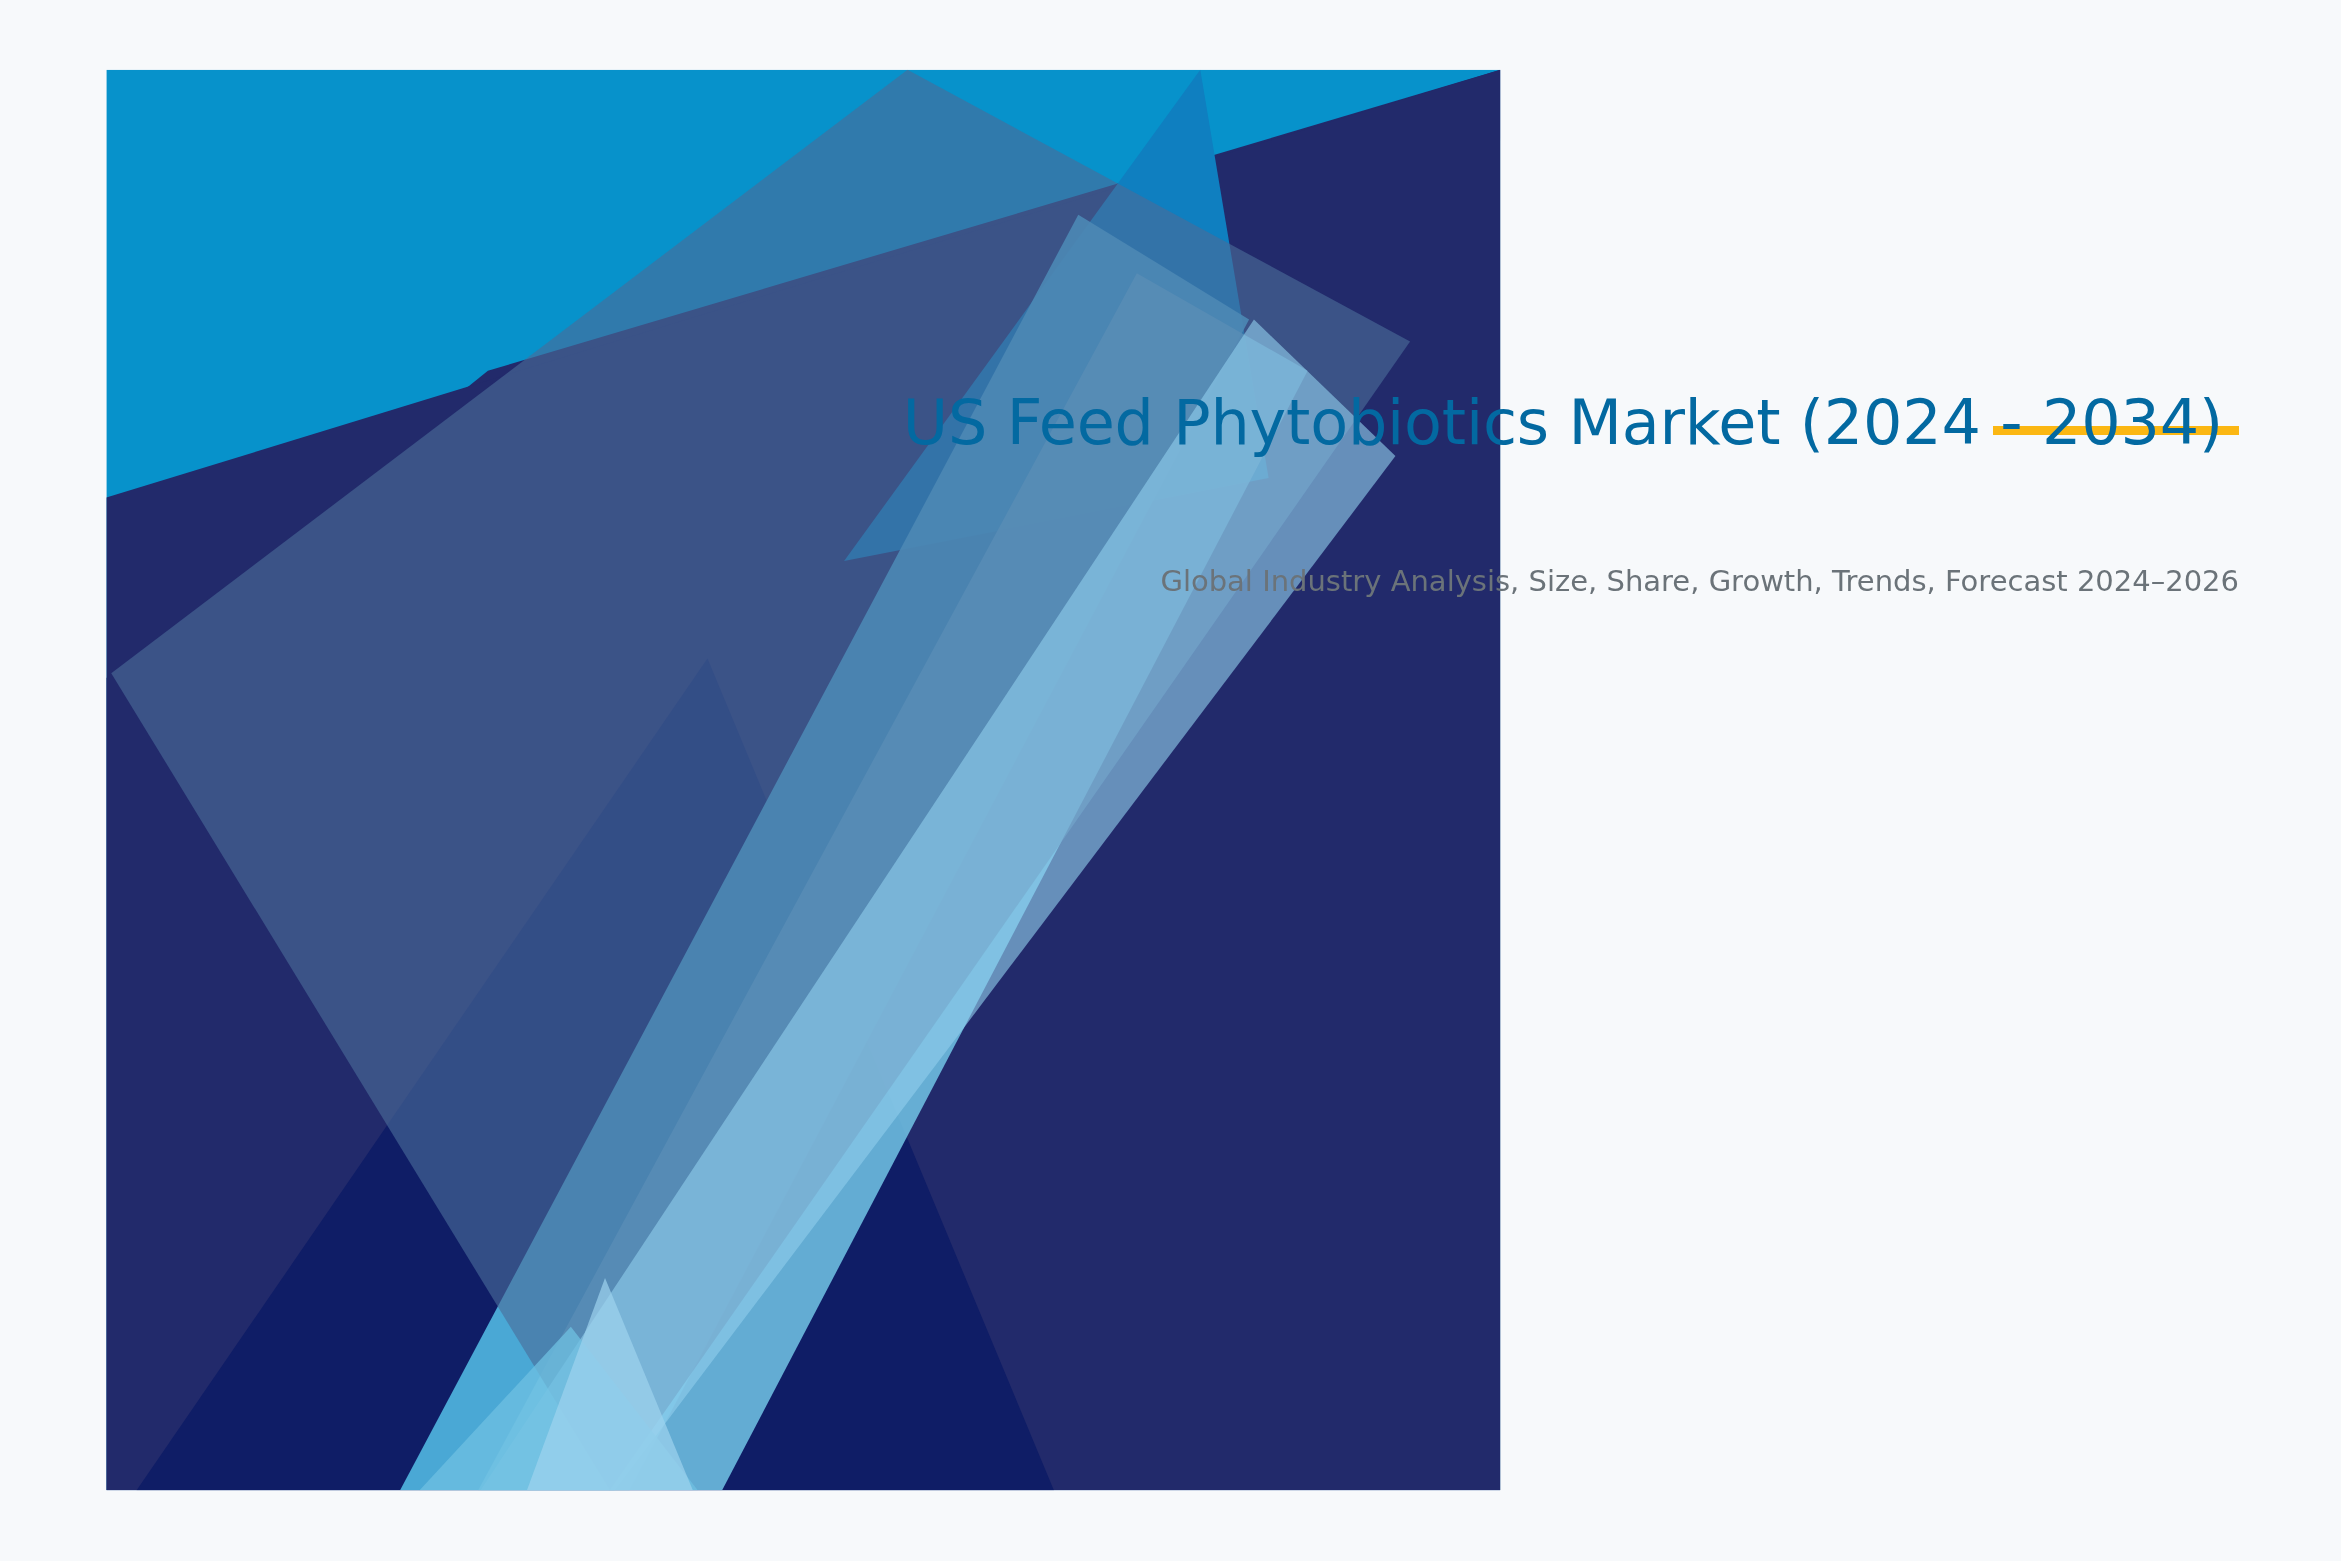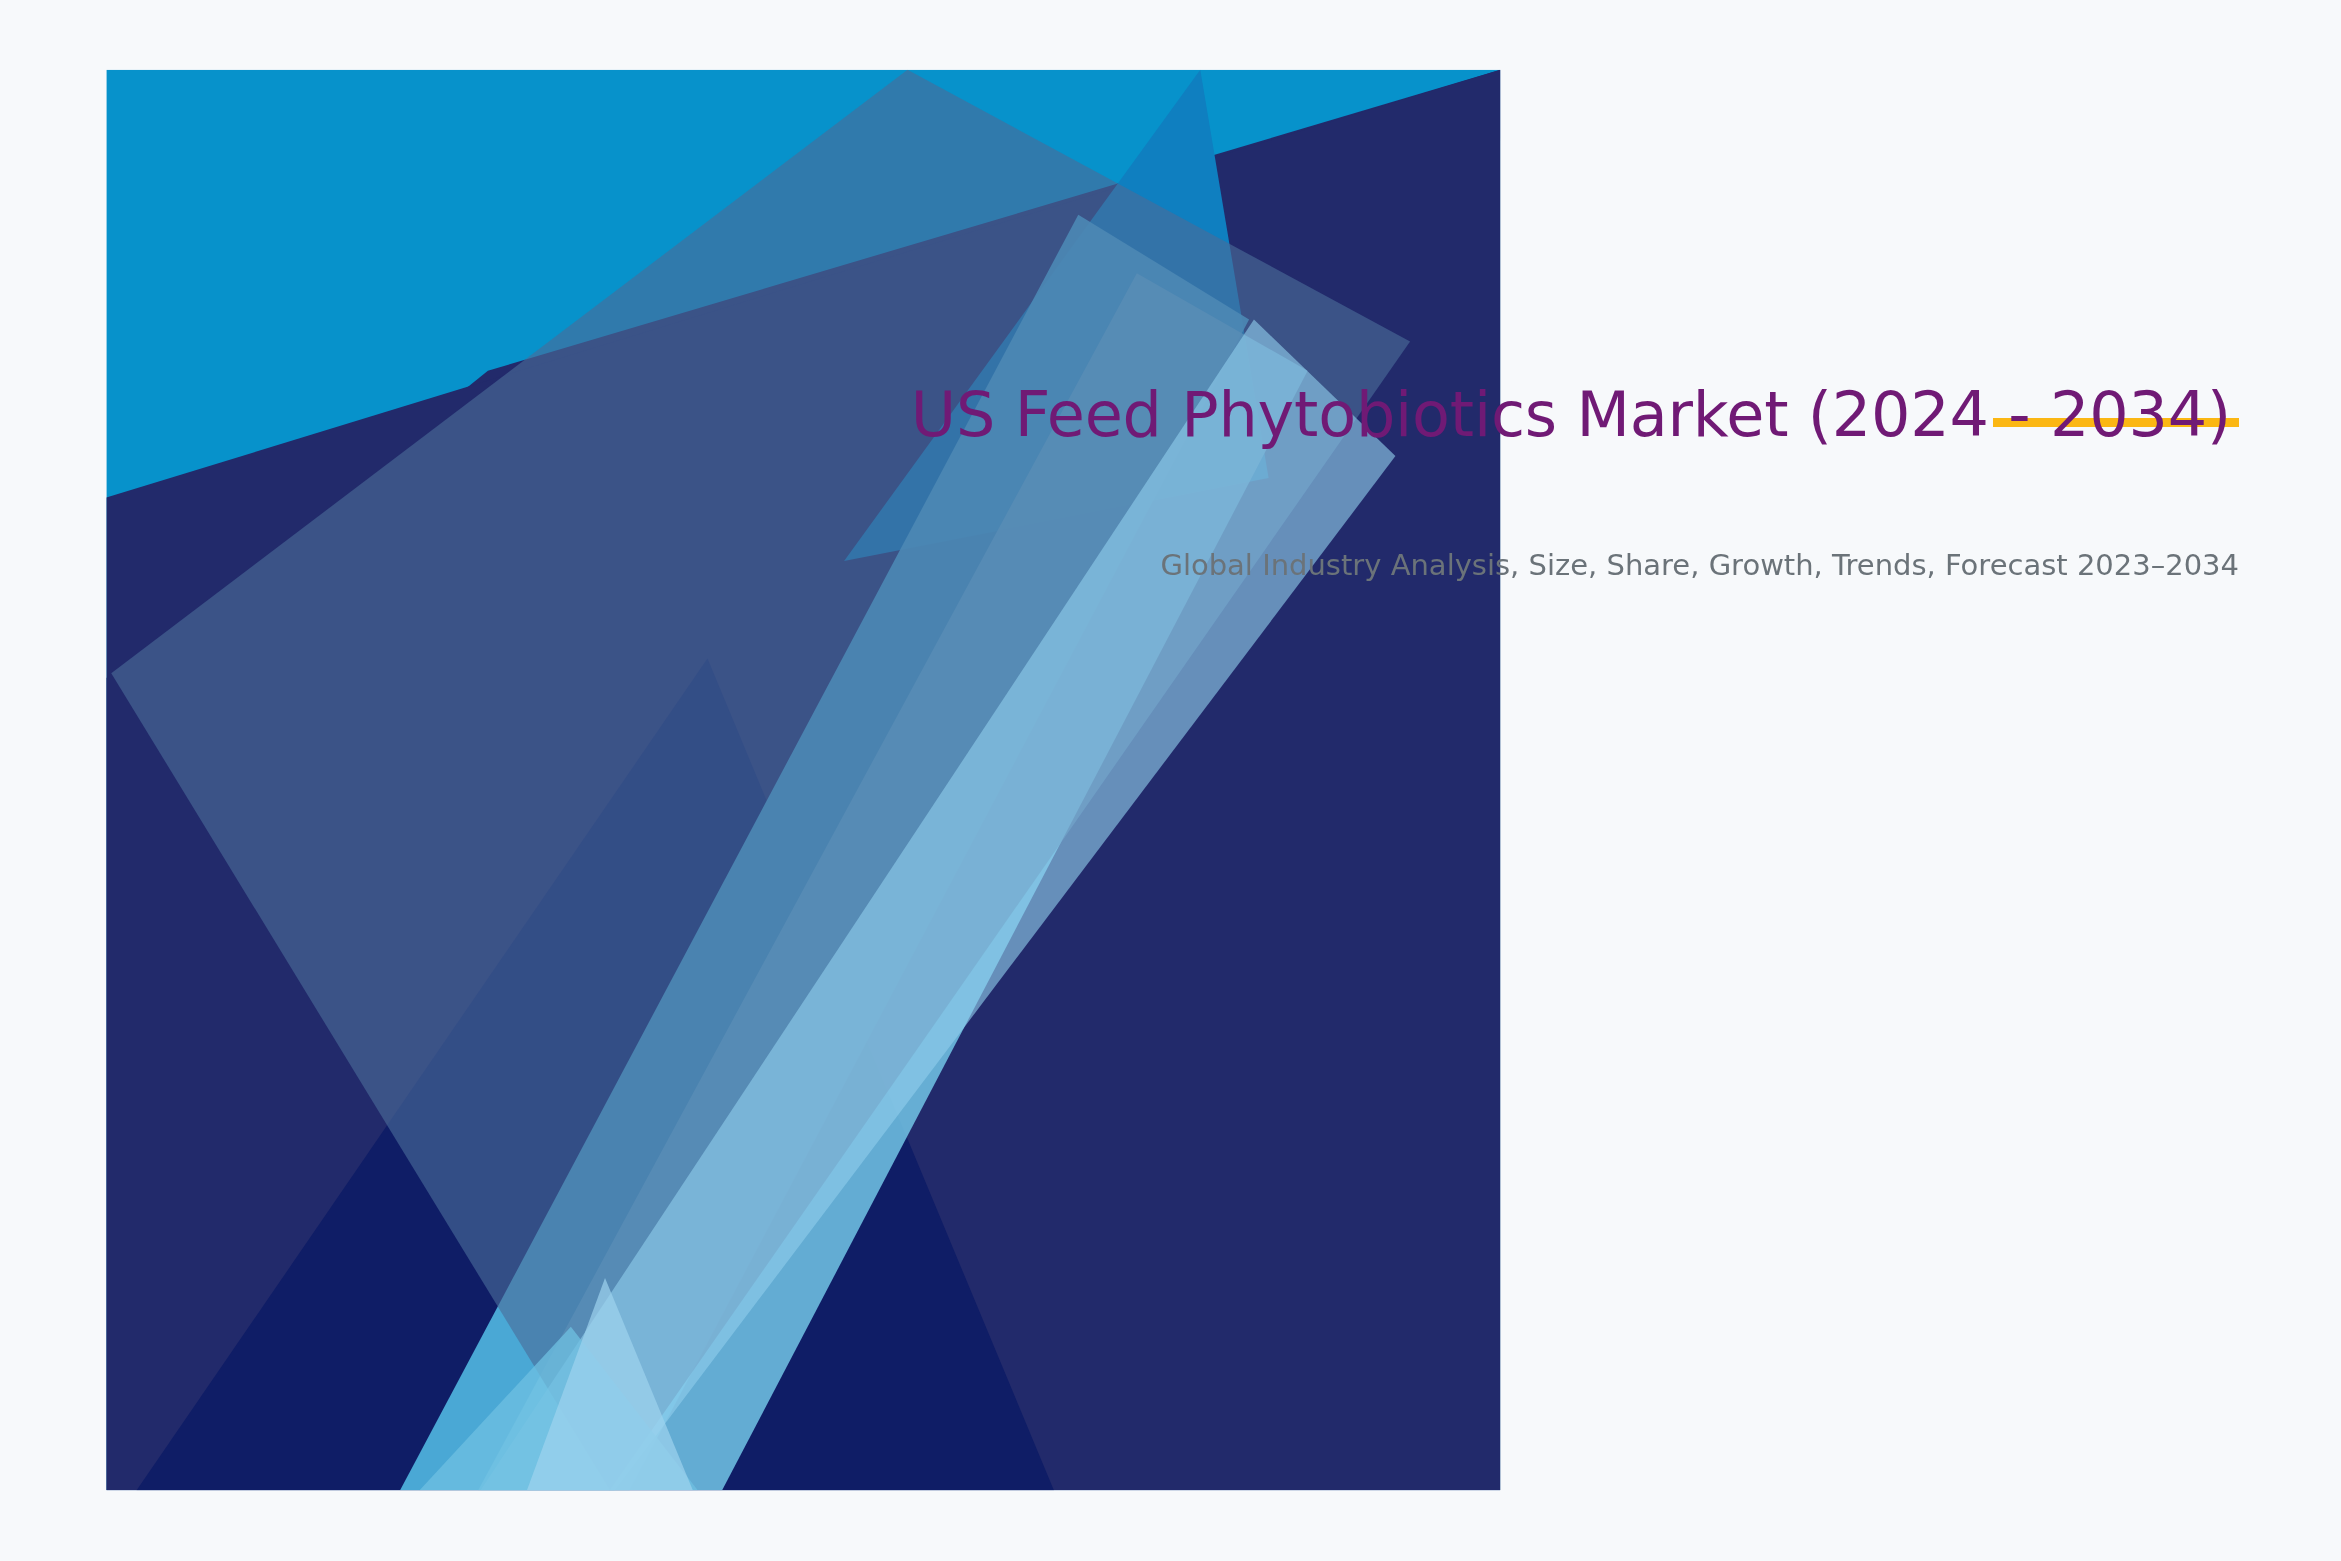--- a/index.html
+++ b/index.html
@@ -51,26 +51,26 @@
     bottom: 25px;
     width: 246px;
     height: 8.3px;
     background: #fbb713;
     z-index: 1;
   }
 
   #page-title {
     position: relative;
     z-index: 2;
-    margin: 8px;
+    margin: 16px;
     font-size: 62px;
     line-height: 1.17;
     font-weight: 400;
     letter-spacing: -0.2px;
-    color: #701a75;
+    color: #0369a1;
     font-family: "DejaVu Sans", "Liberation Sans", sans-serif;
   }
 
   #page-subtitle {
     margin: 0;
     padding-top: 87px;
     font-size: 29px;
     line-height: 1.30;
     font-weight: 400;
     color: #6b7379;
@@ -117,18 +117,18 @@
     </g>
   </svg>
 
   <div id="text-col">
 
     <div id="title-wrap">
       <span id="accent-underline"></span>
       <h1 id="page-title">US Feed Phytobiotics Market (2024 - 2034)</h1>
     </div>
 
-    <p id="page-subtitle">Global Industry Analysis, Size, Share, Growth, Trends, Forecast 2023–2034</p>
+    <p id="page-subtitle">Global Industry Analysis, Size, Share, Growth, Trends, Forecast 2024–2026</p>
 
   </div>
 
 </div>
 
 
 </body></html>

